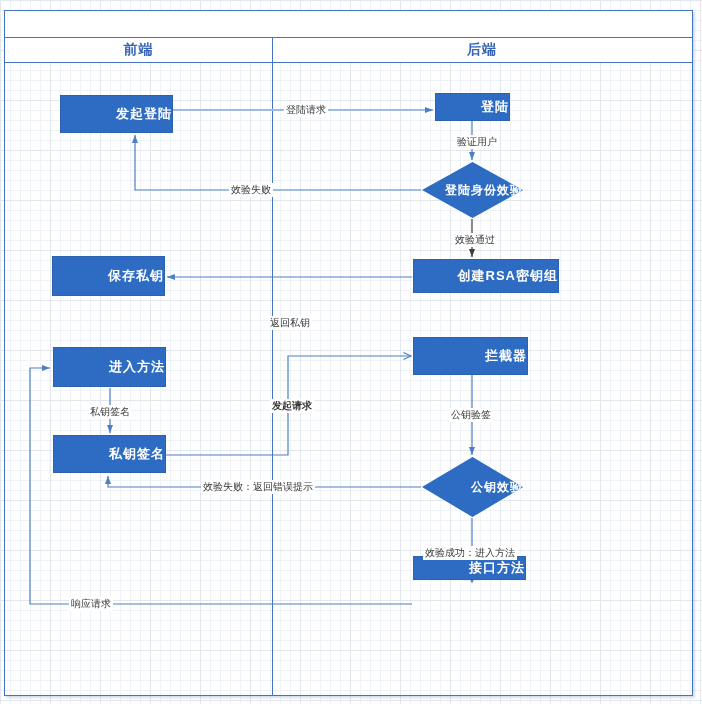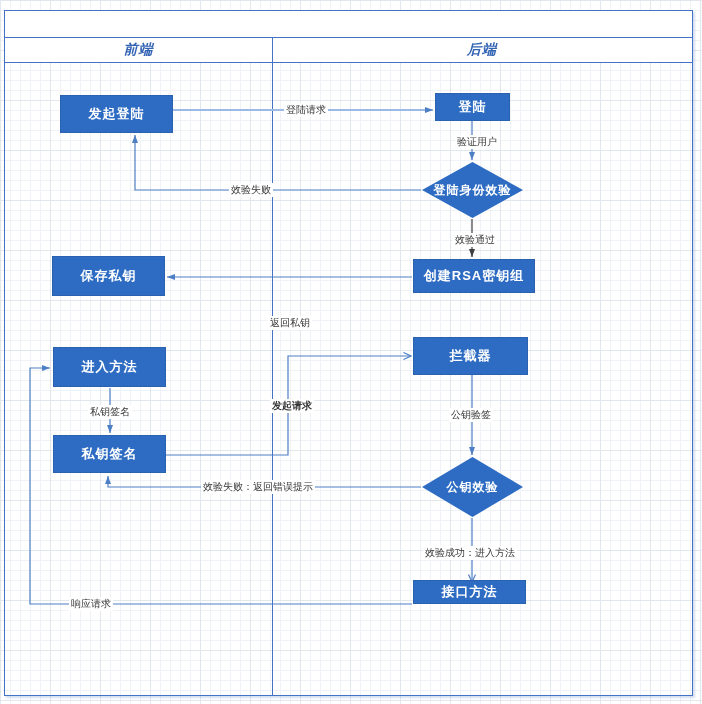--- a/index.html
+++ b/index.html
@@ -24,34 +24,34 @@
     box-sizing:content-box;
   }
   .pool-title-band{
     height:26px;background:#ffffff;border-bottom:1px solid #4472c4;
   }
   .lane-headers{
     display:flex;height:24px;background:#ffffff;border-bottom:1px solid #4472c4;
   }
   .lane-header{
     display:flex;align-items:center;justify-content:center;
-    font-weight:bold;font-size:14px;color:#3465b5;letter-spacing:1px;font-style:italic;
+    font-weight:bold;font-size:14px;color:#3465b5;letter-spacing:1px;
   }
   .lane-header.first{width:267px;}
   .lane-header.second{flex:1;}
   .lane-divider{
     position:absolute;left:267px;top:26px;bottom:0;width:1px;background:#4472c4;
   }
   #edge-layer{
     position:absolute;left:0;top:0;width:702px;height:704px;pointer-events:none;
   }
   .node{
     position:absolute;box-sizing:border-box;
     background:#2d6cc2;border:1px solid #2a62b0;color:#ffffff;
-    display:flex;align-items:center;justify-content:center;
+    display:flex;align-items:center;justify-content:flex-end;
     font-size:13px;font-weight:bold;letter-spacing:1px;white-space:nowrap;
   }
   .node.diamond{
     border:none;
     clip-path:polygon(50% 0,100% 50%,50% 100%,0 50%);
     font-size:12px;
   }
   .edge-label{
     position:absolute;transform:translate(-50%,-50%);
     background:#ffffff;color:#383838;
@@ -104,39 +104,39 @@
   <div id="nodes">
       <div class="node" style="left: 60px; top: 95px; width: 113px; height: 38px;">
         <span>发起登陆</span>
       </div>
       <div class="node" style="left: 435px; top: 93px; width: 75px; height: 28px;">
         <span>登陆</span>
       </div>
       <div class="node diamond" style="left: 422px; top: 162px; width: 101px; height: 56px;">
         <span>登陆身份效验</span>
       </div>
-      <div class="node" style="left: 413px; top: 259px; width: 122px; height: 34px;">
+      <div class="node" style="left: 413px; top: 259px; width: 146px; height: 34px;">
         <span>创建RSA密钥组</span>
       </div>
       <div class="node" style="left: 52px; top: 256px; width: 113px; height: 40px;">
         <span>保存私钥</span>
       </div>
       <div class="node" style="left: 53px; top: 347px; width: 113px; height: 40px;">
         <span>进入方法</span>
       </div>
       <div class="node" style="left: 413px; top: 337px; width: 115px; height: 38px;">
         <span>拦截器</span>
       </div>
       <div class="node" style="left: 53px; top: 435px; width: 113px; height: 38px;">
         <span>私钥签名</span>
       </div>
       <div class="node diamond" style="left: 422px; top: 457px; width: 101px; height: 60px;">
         <span>公钥效验</span>
       </div>
-      <div class="node" style="left: 413px; top: 580px; width: 113px; height: 24px;">
+      <div class="node" style="left: 413px; top: 556px; width: 113px; height: 24px;">
         <span>接口方法</span>
       </div>
     </div>
   <div id="edge-labels">
       <div class="edge-label" style="left: 306px; top: 110px;">登陆请求</div>
       <div class="edge-label" style="left: 477px; top: 142px;">验证用户</div>
       <div class="edge-label" style="left: 251px; top: 190px;">效验失败</div>
       <div class="edge-label" style="left: 475px; top: 240px;">效验通过</div>
       <div class="edge-label" style="left: 290px; top: 277px; margin-top: 46px;">返回私钥</div>
       <div class="edge-label" style="left: 110px; top: 412px;">私钥签名</div>

